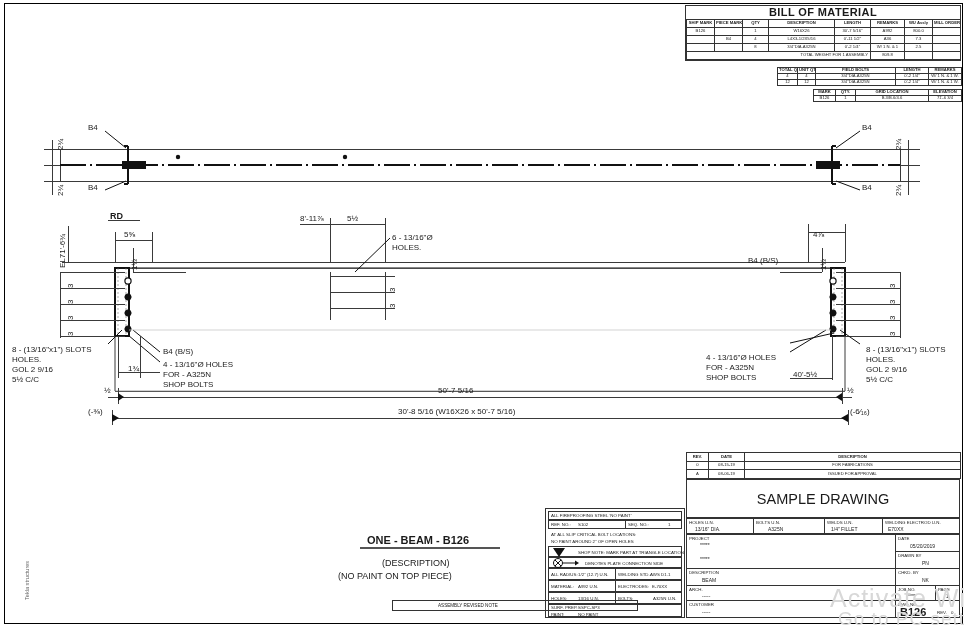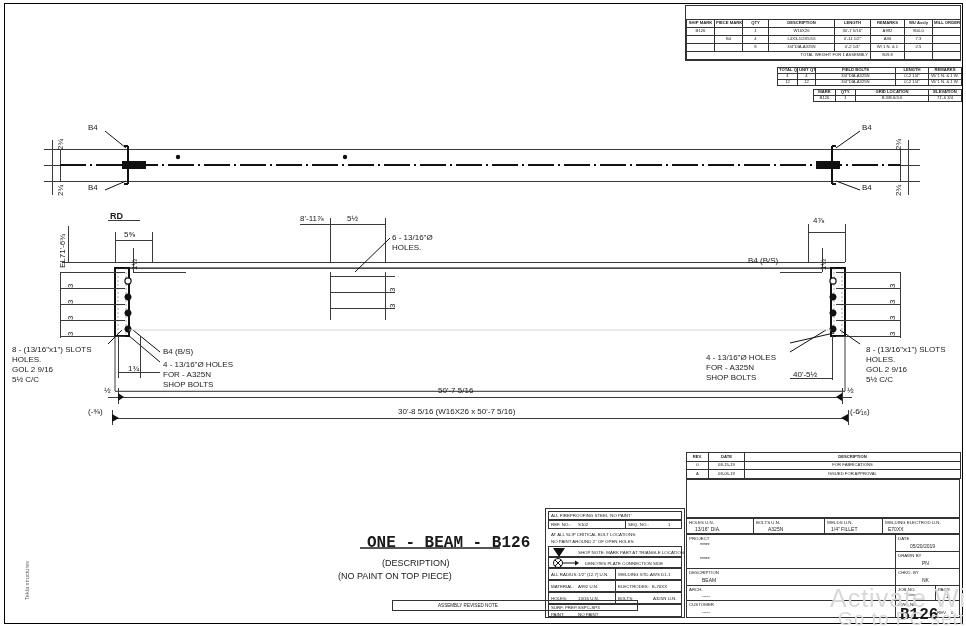--- a/index.html
+++ b/index.html
@@ -8,21 +8,21 @@
   .sheet{position:absolute;inset:0;background:#fff;}
   .border-outer{position:absolute;left:4px;top:3px;width:957px;height:619px;border:1px solid #000;}
   .ln{position:absolute;background:#3a3a3a;}
   .lnh{height:1px;}
   .lnv{width:1px;}
   .txt{position:absolute;white-space:nowrap;font-size:8px;line-height:1.18;color:#1a1a1a;}
   .t6{font-size:5.6px;}
   .t5{font-size:4.6px;}
   .t8{font-size:8px;}
   .t9{font-size:9px;}
-  .t10{font-size:16px;font-family:Liberation Mono, monospace;}
+  .t10{font-size:11px;}
   .t14{font-size:14.5px;}
   .ctr{text-align:center;}
   .bold{font-weight:bold;}
   .vert{transform-origin:0 0;transform:rotate(-90deg);}
   table.grid{position:absolute;border-collapse:collapse;table-layout:fixed;}
   table.grid td,table.grid th{border:0.6px solid #333;padding:0 1px;font-size:4.2px;
       line-height:1.05;color:#222;font-weight:normal;text-align:center;vertical-align:middle;
       overflow:hidden;white-space:nowrap;}
   table.grid th{font-size:4.2px;font-weight:bold;}
   td.lft,th.lft{text-align:left;padding-left:1.5px;}
@@ -33,20 +33,21 @@
   .lbl{position:absolute;font-size:4.4px;color:#222;white-space:nowrap;}
   .val{position:absolute;font-size:5px;color:#222;white-space:nowrap;}
 </style>
 </head>
 <body>
 
 <div class="sheet">
   <div class="border-outer"></div>
 
   <div class="cellbox" style="left:685px;top:5px;width:276px;height:56px;"></div>
+  <div class="txt bomtitle" style="left:685px;top:6px;width:276px;">BILL OF MATERIAL</div>
 
   <table class="grid" style="left:686px;top:19px;width:274px;height:41px;">
     <colgroup>
         <col style="width:28px">
         <col style="width:28px">
         <col style="width:26px">
         <col style="width:66px">
         <col style="width:36px">
         <col style="width:34px">
         <col style="width:28px">
@@ -380,21 +381,21 @@
   <div class="txt t8 vert" style="left:56px;top:150px;">2¾</div>
   <div class="txt t8 vert" style="left:56px;top:196px;">2¾</div>
   <div class="txt t8 vert" style="left:894px;top:150px;">2¾</div>
   <div class="txt t8 vert" style="left:894px;top:196px;">2¾</div>
 
   <div class="txt t8 vert" style="left:58px;top:268px;">EL71'-6¾</div>
   <div class="txt t9 bold" style="left:110px;top:211px;">RD</div>
   <div class="txt t8" style="left:124px;top:230px;">5⅝</div>
   <div class="txt t8 vert" style="left:130px;top:270px;">1½</div>
   <div class="txt t8 vert" style="left:819px;top:270px;">1½</div>
-  <div class="txt t8" style="left:813px;top:216px;">4⅞</div>
+  <div class="txt t8" style="left:813px;top:230px;">4⅞</div>
   <div class="txt t8" style="left:300px;top:214px;">8'-11⅞</div>
   <div class="txt t8" style="left:347px;top:214px;">5½</div>
 
   <div class="txt t8" style="left:392px;top:233px;">6 - 13/16"Ø</div>
   <div class="txt t8" style="left:392px;top:243px;">HOLES.</div>
 
   <div class="txt t8" style="left:163px;top:347px;">B4 (B/S)</div>
   <div class="txt t8" style="left:748px;top:256px;">B4 (B/S)</div>
 
   <div class="txt t8" style="left:12px;top:345px;">8 - (13/16"x1") SLOTS</div>
@@ -518,20 +519,21 @@
     </tr>
     <tr>
       <td>A</td>
       <td>08-06-19</td>
       <td>ISSUED FOR APPROVAL</td>
     </tr>
   </tbody>
     </table>
 
   <div class="cellbox" style="left:686px;top:479px;width:274px;height:39px;"></div>
+  <div class="txt t14 ctr" style="left:686px;top:491px;width:274px;">SAMPLE DRAWING</div>
 
   <div class="cellbox" style="left:686px;top:518px;width:274px;height:16px;"></div>
   <div class="ln lnv" style="left:753px;top:518px;height:16px;background:#333;"></div>
   <div class="ln lnv" style="left:824px;top:518px;height:16px;background:#333;"></div>
   <div class="ln lnv" style="left:882px;top:518px;height:16px;background:#333;"></div>
   <div class="lbl" style="left:689px;top:520px;">HOLES U.N.</div>
   <div class="val" style="left:695px;top:526px;">13/16" DIA.</div>
   <div class="lbl" style="left:756px;top:520px;">BOLTS U.N.</div>
   <div class="val" style="left:768px;top:526px;">A325N</div>
   <div class="lbl" style="left:827px;top:520px;">WELDS U.N.</div>

